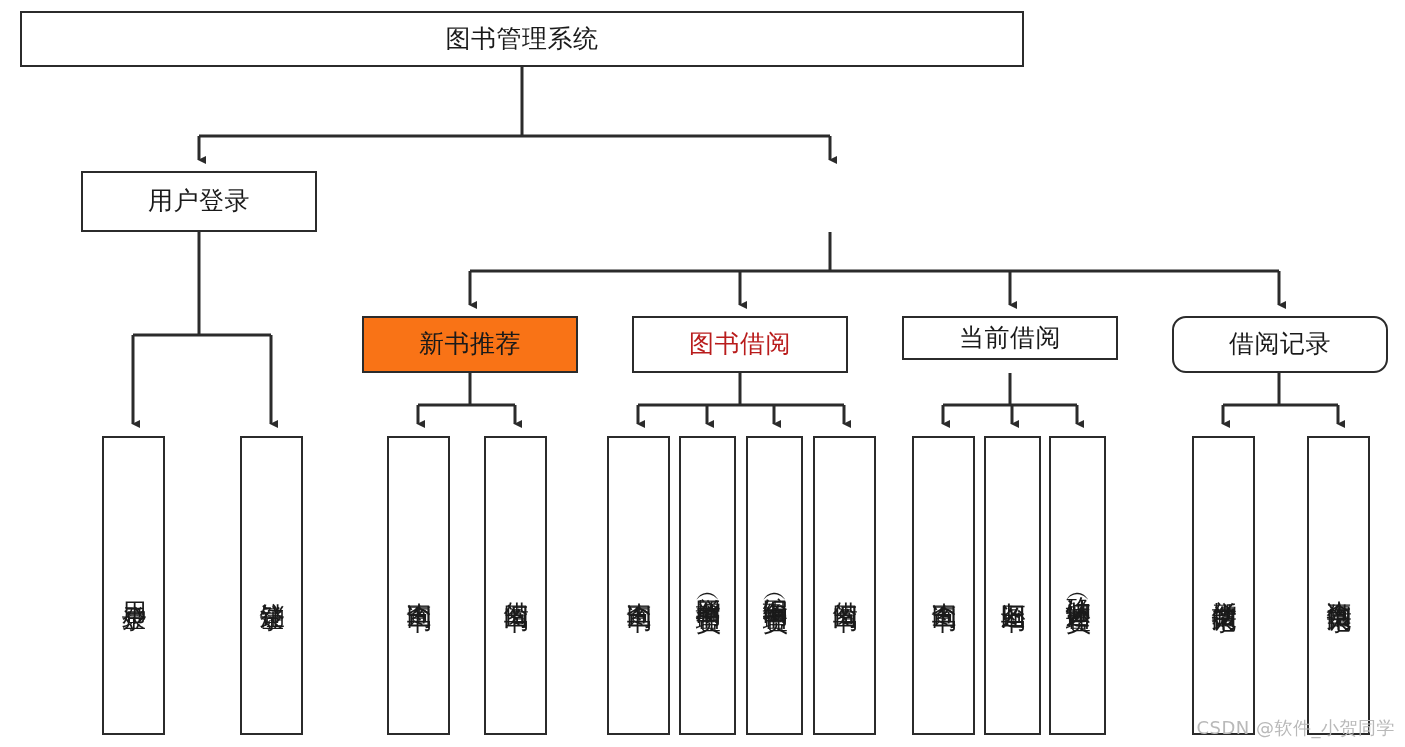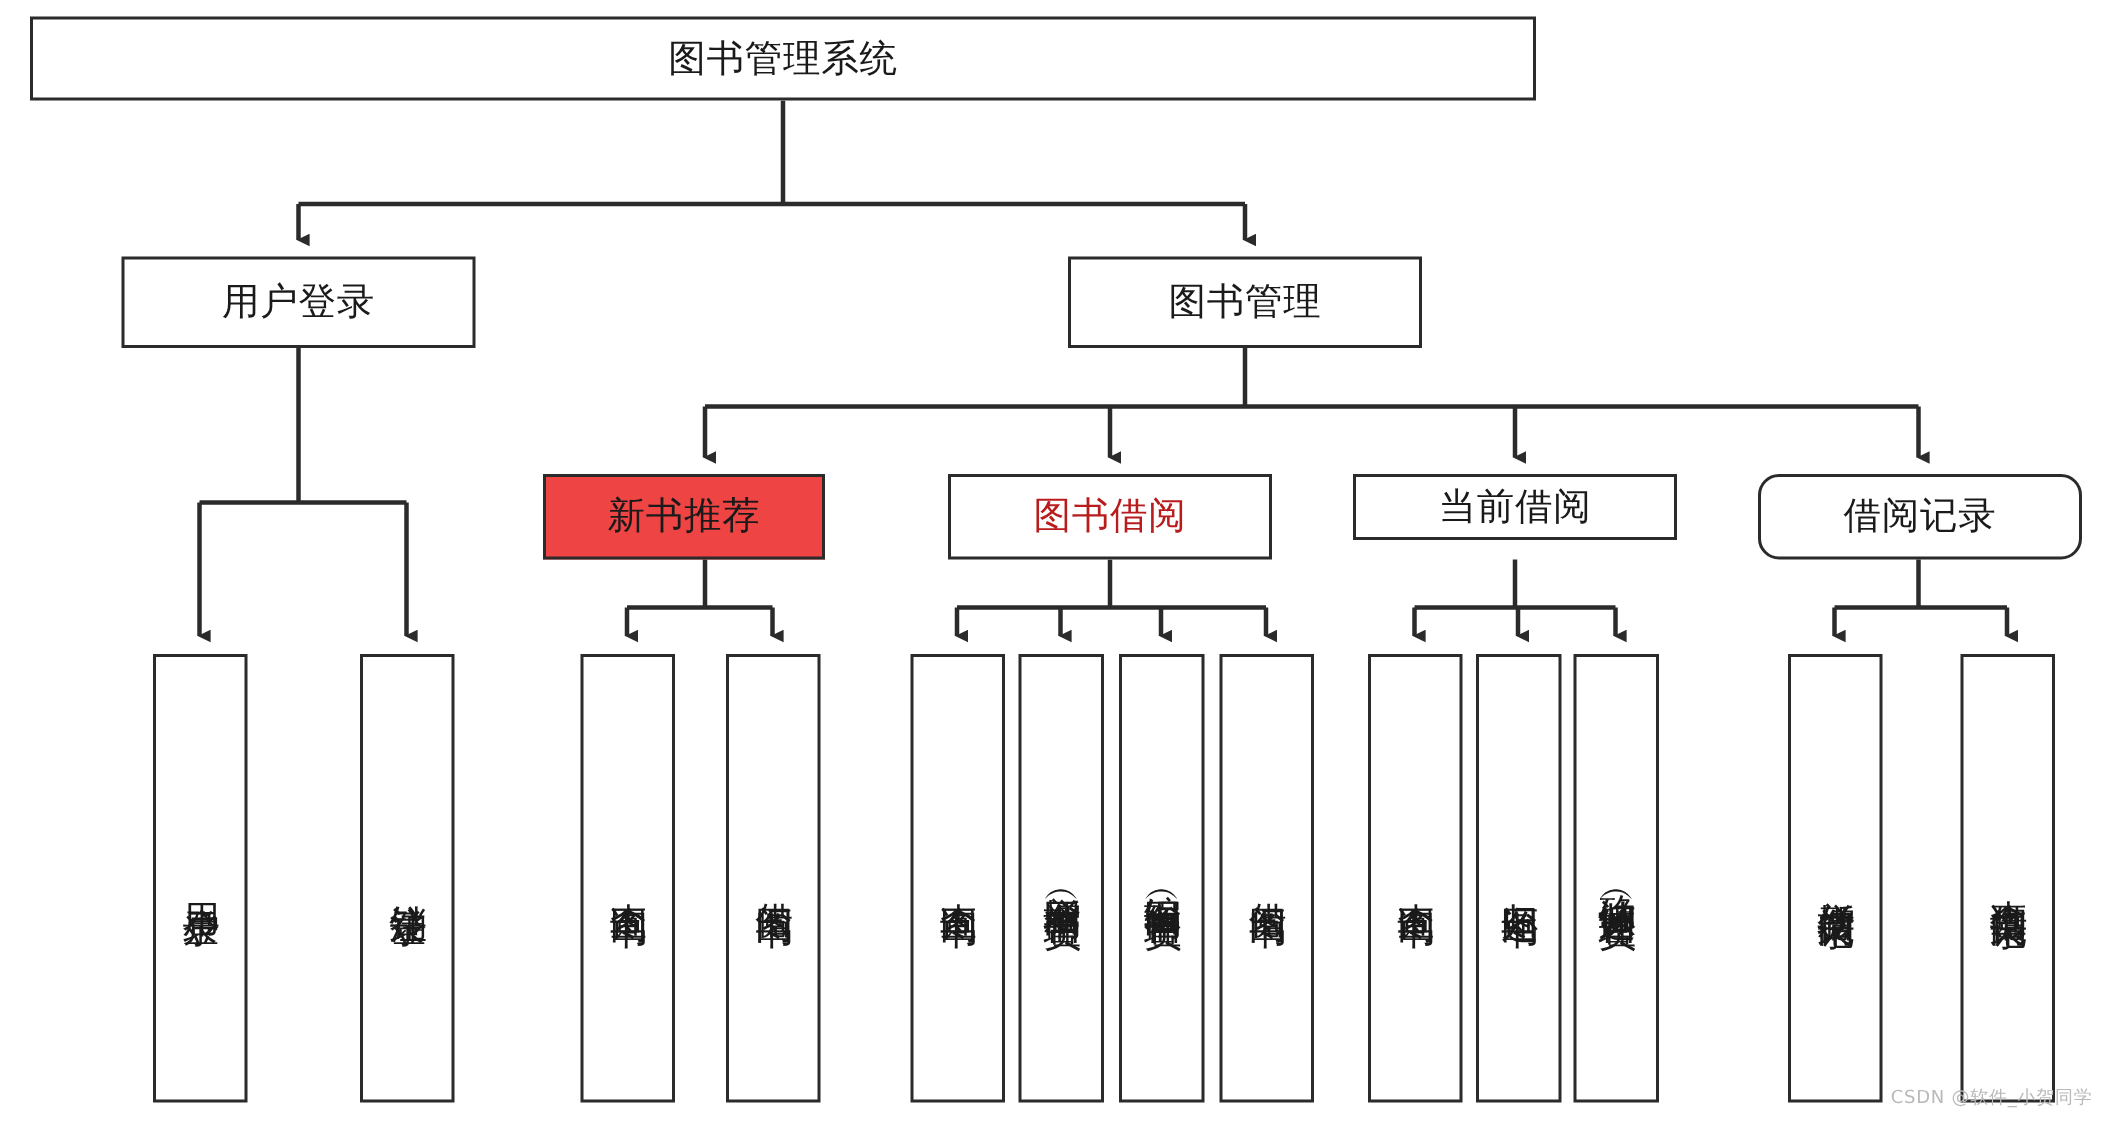--- a/index.html
+++ b/index.html
@@ -64,21 +64,21 @@
     max-height: 270px;
     white-space: normal;
   }
   .node.vert.tall .label {
     max-height: 278px;
   }
   #watermark {
     position: absolute;
     right: 10px;
     bottom: 7px;
-    font-size: 12px;
+    font-size: 18px;
     color: #b9b9b9;
     letter-spacing: 0.5px;
     white-space: nowrap;
     font-family: "DejaVu Sans", "Liberation Sans", sans-serif;
   }
 </style>
 </head>
 <body>
 
 <div id="diagram-canvas">
@@ -133,25 +133,22 @@
     </g>
   </svg>
 
   <div class="node horiz root" style="left: 20px; top: 11px; width: 1004px; height: 56px; border-color: rgb(43, 43, 43); background: rgb(255, 255, 255); color: rgb(26, 26, 26);">
     <span class="label">图书管理系统</span>
   </div>
 
   <div class="node horiz" style="left: 81px; top: 171px; width: 236px; height: 61px; border-color: rgb(43, 43, 43); background: rgb(255, 255, 255); color: rgb(26, 26, 26);">
     <span class="label">用户登录</span>
   </div>
-  <div class="node horiz" style="left: 712px; top: 171px; width: 236px; height: 61px; border-color: rgb(43, 43, 43); background: rgb(255, 255, 255); color: rgb(26, 26, 26);">
-    <span class="label">图书管理</span>
-  </div>
-
-  <div class="node horiz" style="left: 362px; top: 316px; width: 188px; height: 57px; border-color: rgb(43, 43, 43); background: #ef4444; color: rgb(26, 26, 26);">
+
+  <div class="node horiz" style="left: 362px; top: 316px; width: 216px; height: 57px; border-color: rgb(43, 43, 43); background: #f97316; color: rgb(26, 26, 26);">
     <span class="label">新书推荐</span>
   </div>
   <div class="node horiz" style="left: 632px; top: 316px; width: 216px; height: 57px; border-color: rgb(43, 43, 43); background: rgb(255, 255, 255); color: #b91c1c;">
     <span class="label">图书借阅</span>
   </div>
   <div class="node horiz" style="left: 902px; top: 316px; width: 216px; height: 44px; border-color: rgb(43, 43, 43); background: rgb(255, 255, 255); color: rgb(26, 26, 26);">
     <span class="label">当前借阅</span>
   </div>
   <div class="node horiz" style="left: 1172px; top: 316px; width: 216px; height: 57px; border-color: rgb(43, 43, 43); background: rgb(255, 255, 255); color: rgb(26, 26, 26); border-radius: 14px;">
     <span class="label">借阅记录</span>

